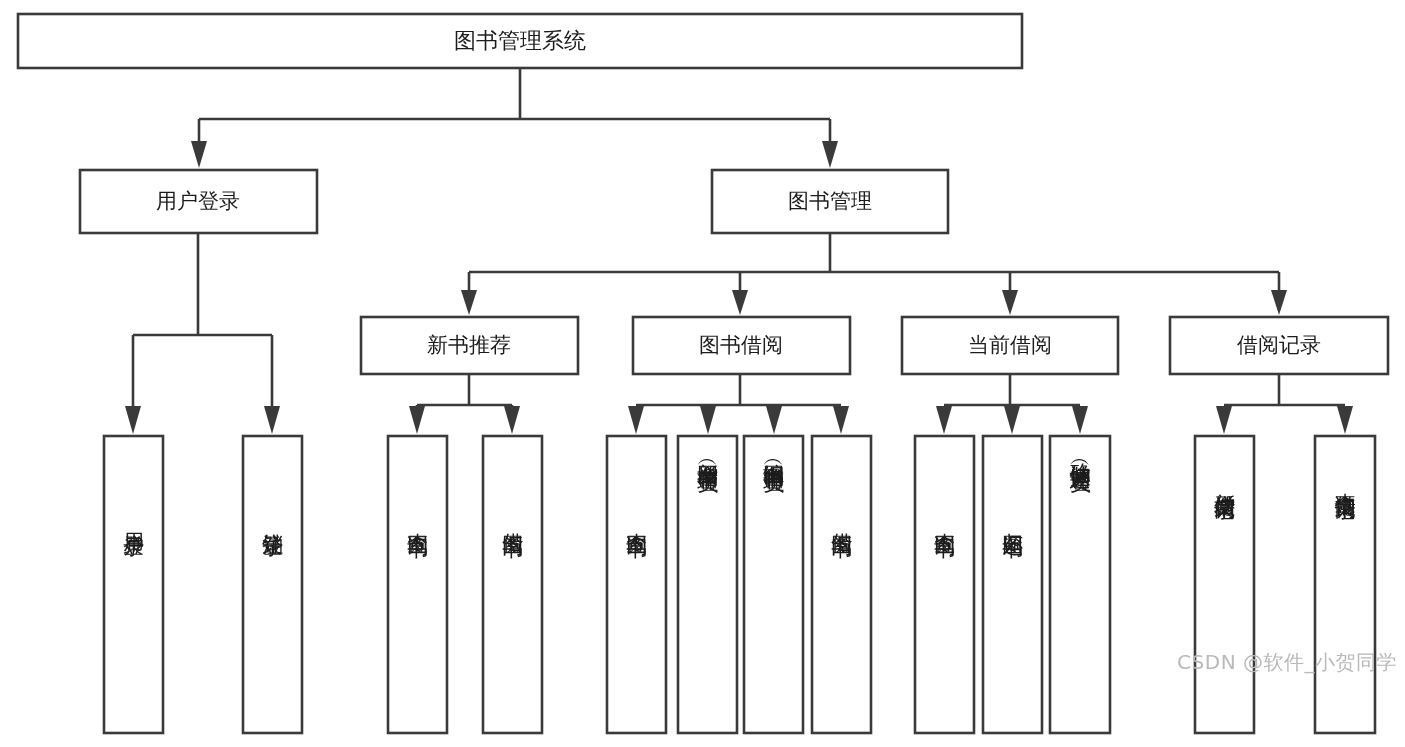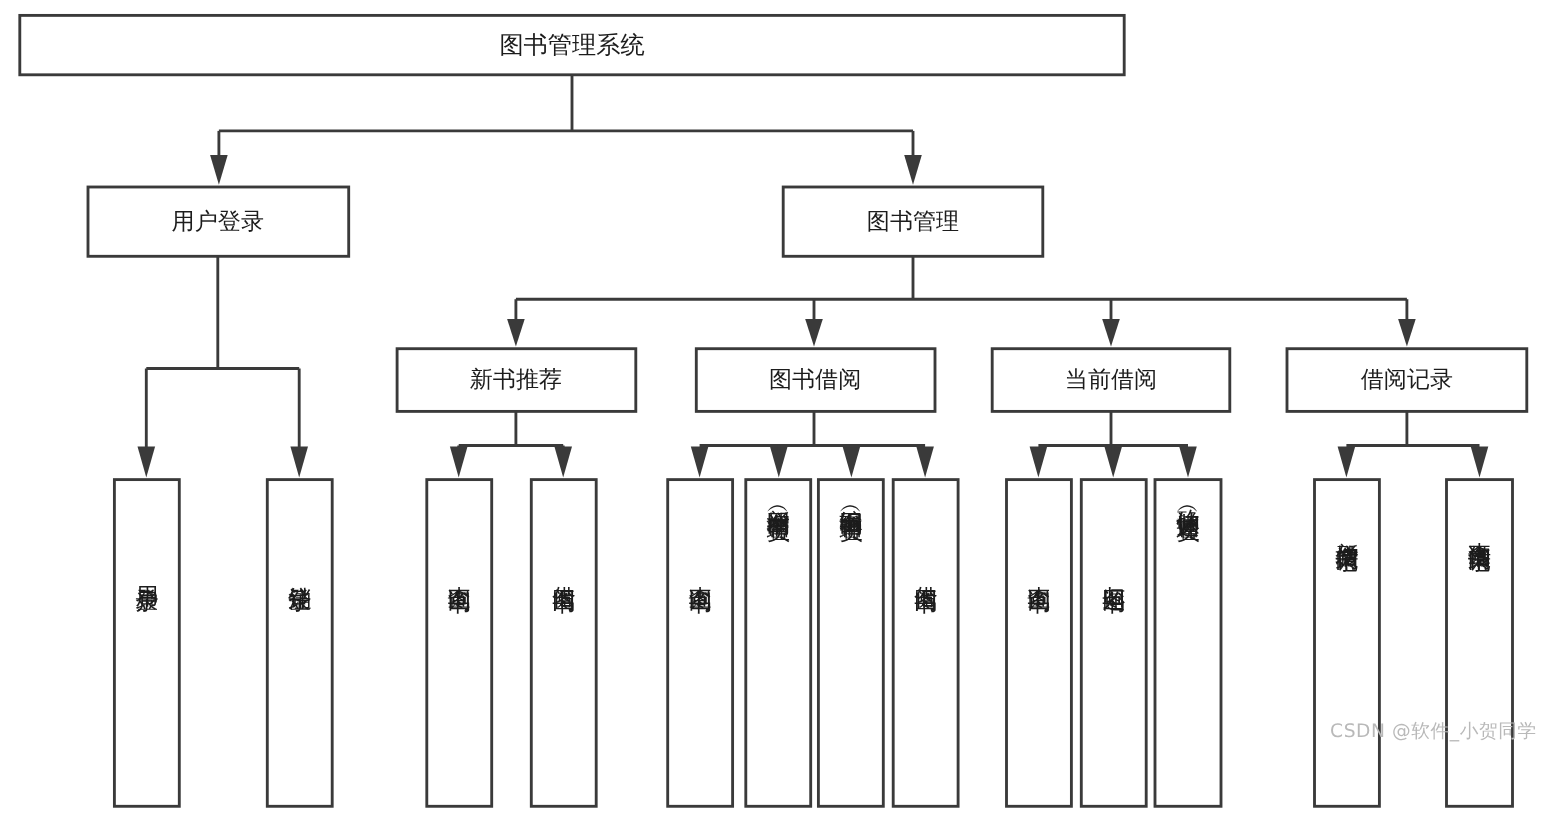--- a/index.html
+++ b/index.html
@@ -70,21 +70,21 @@
     letter-spacing: 1.5px;
     color: #1c1c1c;
     white-space: nowrap;
     text-align: center;
   }
   .watermark {
     position: absolute;
     right: 8px;
     bottom: 6px;
     font-family: "DejaVu Sans", "Liberation Sans", sans-serif;
-    font-size: 17px;
+    font-size: 20px;
     color: #b9b9b9;
     letter-spacing: 0.5px;
     white-space: nowrap;
   }
 </style>
 </head>
 <body>
 
 <div id="diagram-root">
 

